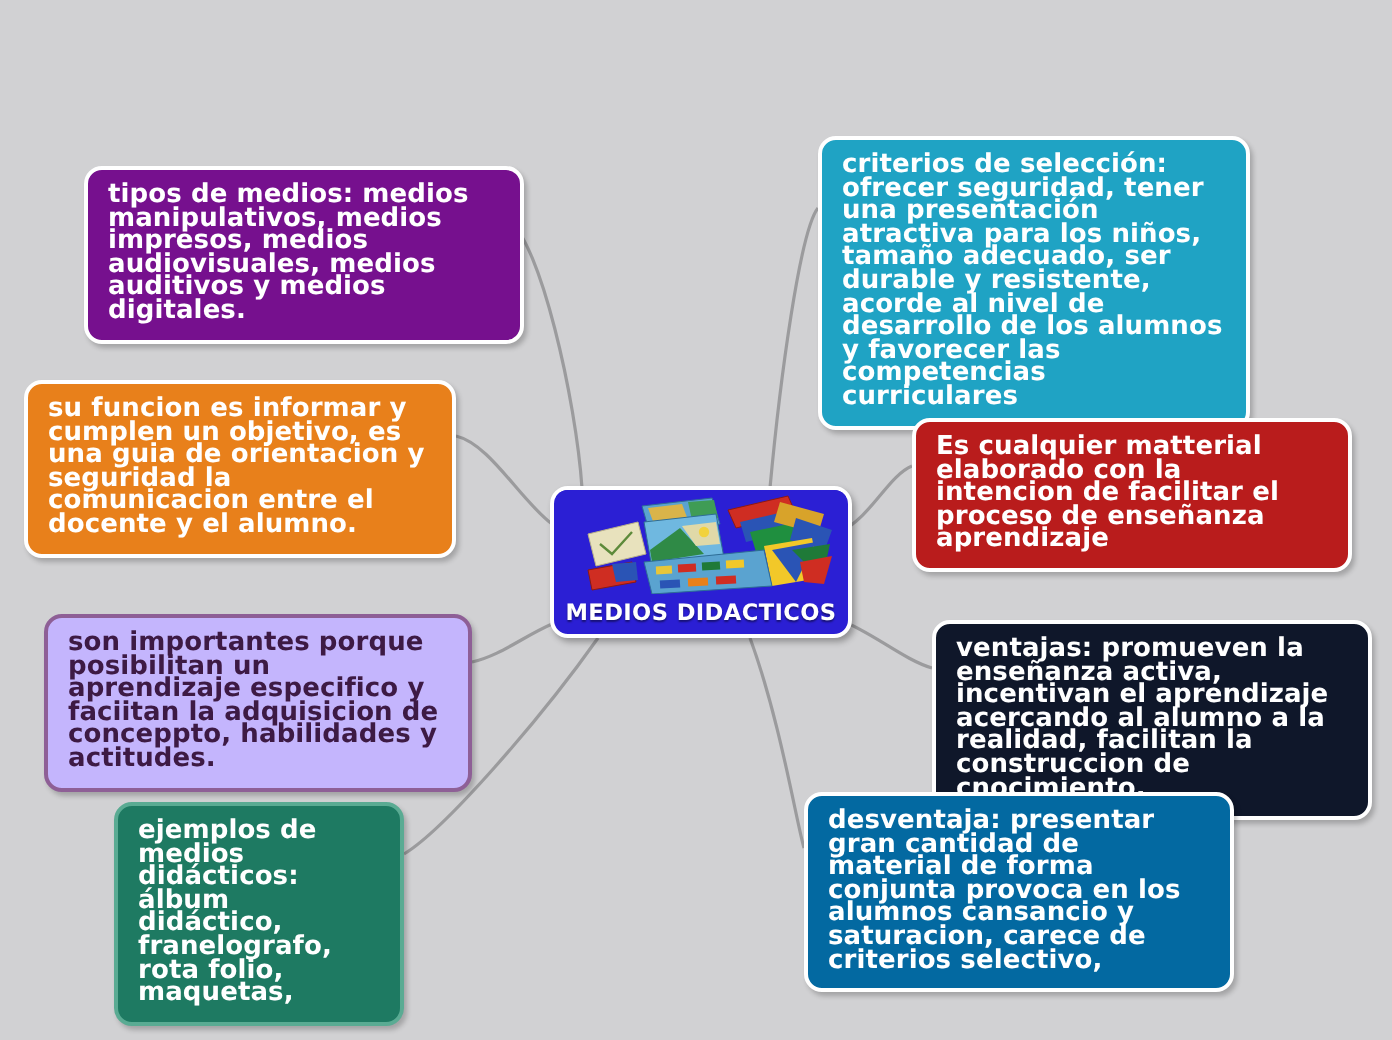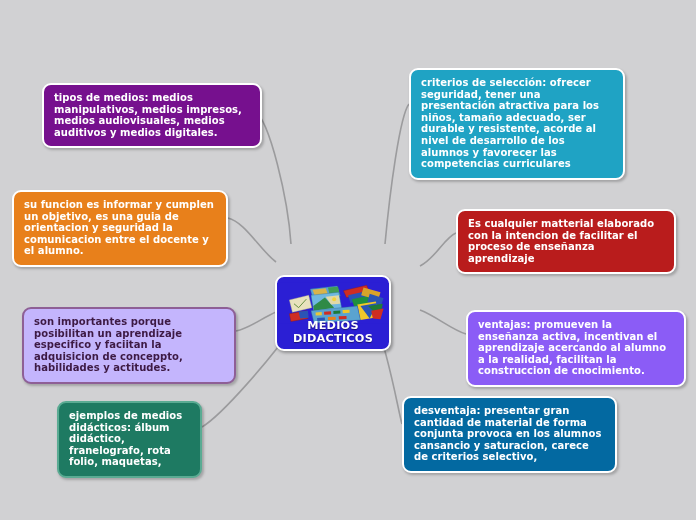--- a/index.html
+++ b/index.html
@@ -24,42 +24,41 @@
     left: 0; top: 0;
     width: 696px;
     height: 520px;
     z-index: 1;
   }
   .node {
     position: absolute;
     z-index: 3;
     border-radius: 9px;
     padding: 7px 10px 8px 10px;
-    font-size: 10px;
+    font-size: 13px;
     line-height: 11.6px;
     font-weight: bold;
     letter-spacing: 0.05px;
     box-shadow: 1.5px 2px 2.5px rgba(0,0,0,0.22);
     word-wrap: break-word;
   }
 
   
   #central {
     position: absolute;
     z-index: 4;
     left: 275px;
     top: 243px;
-    width: 116px;
+    width: 151px;
     height: 76px;
     background: #2b1fd4;
     border: 2.5px solid #ffffff;
     border-radius: 9px;
     box-shadow: 1.5px 2px 3px rgba(0,0,0,0.3);
     overflow: hidden;
-    margin-top: 32px;
   }
   #central-image {
     position: absolute;
     left: 0; top: 0;
     width: 100%;
     height: 52px;
   }
   #central-label {
     position: absolute;
     left: 0;
@@ -99,21 +98,21 @@
     color: #ffffff;
   }
   #n-importancia {
     left: 22px; top: 307px; width: 214px;
     background: #c4b5fd;
     border: 2.5px solid #8e5f96;
     color: #3d1a44;
   }
   #n-ventajas {
     left: 466px; top: 310px; width: 220px;
-    background: #8b5cf6;
+    background: #0f172a;
     border: 2.5px solid #ffffff;
     color: #ffffff;
   }
   #n-ejemplos {
     left: 57px; top: 401px; width: 145px;
     background: #1e7a62;
     border: 2.5px solid #5aab93;
     color: #ffffff;
   }
   #n-desventaja {

